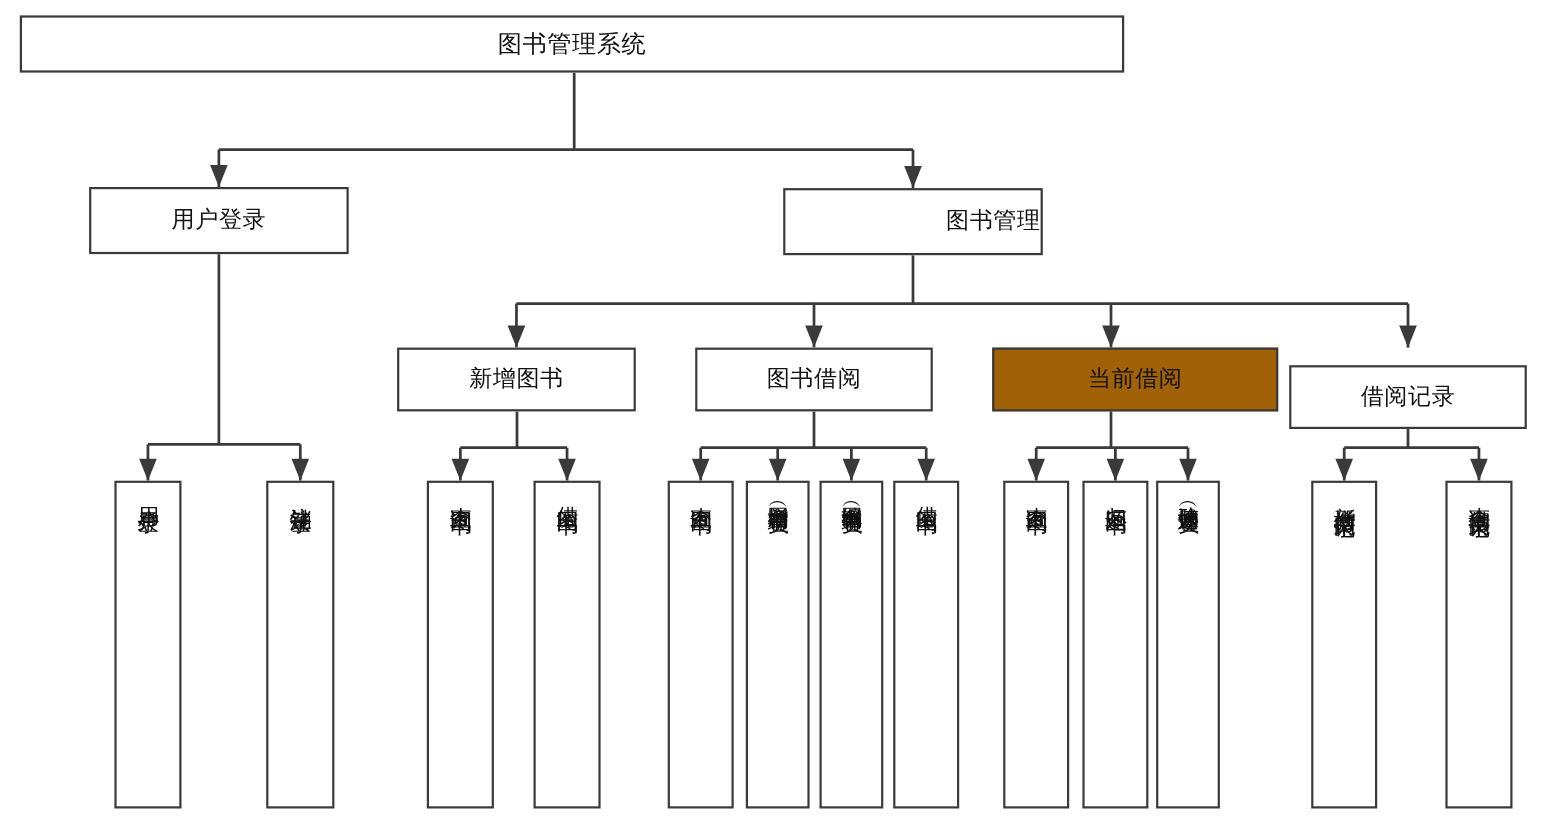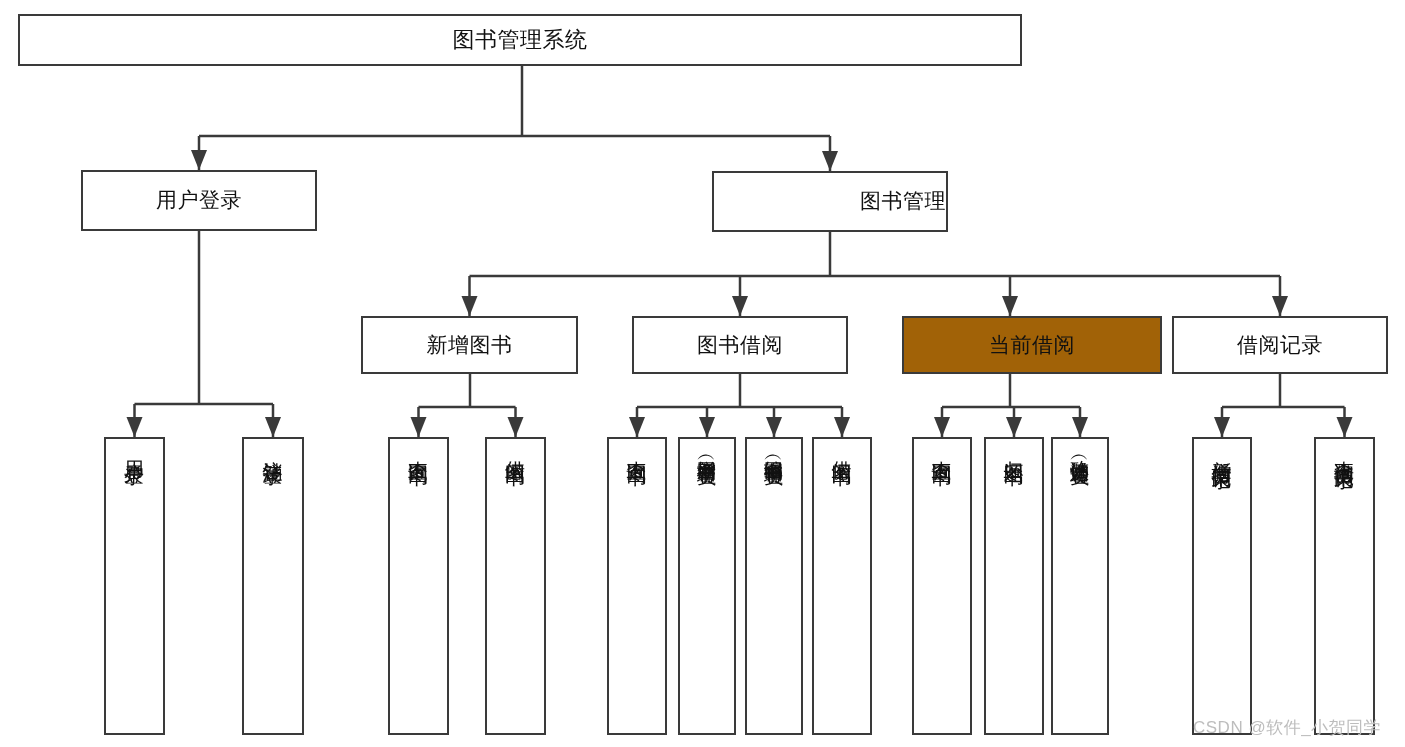--- a/index.html
+++ b/index.html
@@ -143,21 +143,21 @@
       </div>
       <div class="node horiz" style="left: 361px; top: 316px; width: 217px; height: 58px; border-color: rgb(58, 58, 58); background: rgb(255, 255, 255); color: rgb(17, 17, 17);">
         <span class="label">新增图书</span>
       </div>
       <div class="node horiz" style="left: 632px; top: 316px; width: 216px; height: 58px; border-color: rgb(58, 58, 58); background: rgb(255, 255, 255); color: rgb(17, 17, 17);">
         <span class="label">图书借阅</span>
       </div>
       <div class="node horiz" style="left: 902px; top: 316px; width: 260px; height: 58px; border-color: rgb(58, 58, 58); background: #a16207; color: rgb(17, 17, 17);">
         <span class="label">当前借阅</span>
       </div>
-      <div class="node horiz" style="left: 1172px; top: 316px; width: 216px; height: 58px; border-color: rgb(58, 58, 58); background: rgb(255, 255, 255); color: rgb(17, 17, 17);">
+      <div class="node horiz" style="left: 1172px; top: 332px; width: 216px; height: 58px; border-color: rgb(58, 58, 58); background: rgb(255, 255, 255); color: rgb(17, 17, 17);">
         <span class="label">借阅记录</span>
       </div>
       <div class="node vert" style="left: 104px; top: 437px; width: 61px; height: 298px; border-color: rgb(58, 58, 58); background: rgb(255, 255, 255); color: rgb(17, 17, 17);">
         <span class="label">用户登录</span>
       </div>
       <div class="node vert" style="left: 242px; top: 437px; width: 62px; height: 298px; border-color: rgb(58, 58, 58); background: rgb(255, 255, 255); color: rgb(17, 17, 17);">
         <span class="label">注销登录</span>
       </div>
       <div class="node vert" style="left: 388px; top: 437px; width: 61px; height: 298px; border-color: rgb(58, 58, 58); background: rgb(255, 255, 255); color: rgb(17, 17, 17);">
         <span class="label">查询图书</span>
@@ -186,14 +186,13 @@
       <div class="node vert tall-text" style="left: 1051px; top: 437px; width: 58px; height: 298px; border-color: rgb(58, 58, 58); background: rgb(255, 255, 255); color: rgb(17, 17, 17);">
         <span class="label">确认归还（管理员）</span>
       </div>
       <div class="node vert" style="left: 1192px; top: 437px; width: 60px; height: 298px; border-color: rgb(58, 58, 58); background: rgb(255, 255, 255); color: rgb(17, 17, 17);">
         <span class="label">新增借阅记录</span>
       </div>
       <div class="node vert" style="left: 1314px; top: 437px; width: 61px; height: 298px; border-color: rgb(58, 58, 58); background: rgb(255, 255, 255); color: rgb(17, 17, 17);">
         <span class="label">查询借阅记录</span>
       </div>
     </div>
-  <div class="watermark" style="left: 1193px; top: 716px; color: rgb(189, 189, 189);">CSDN @软件_小贺同学</div>
 </div>
 
 </body></html>

